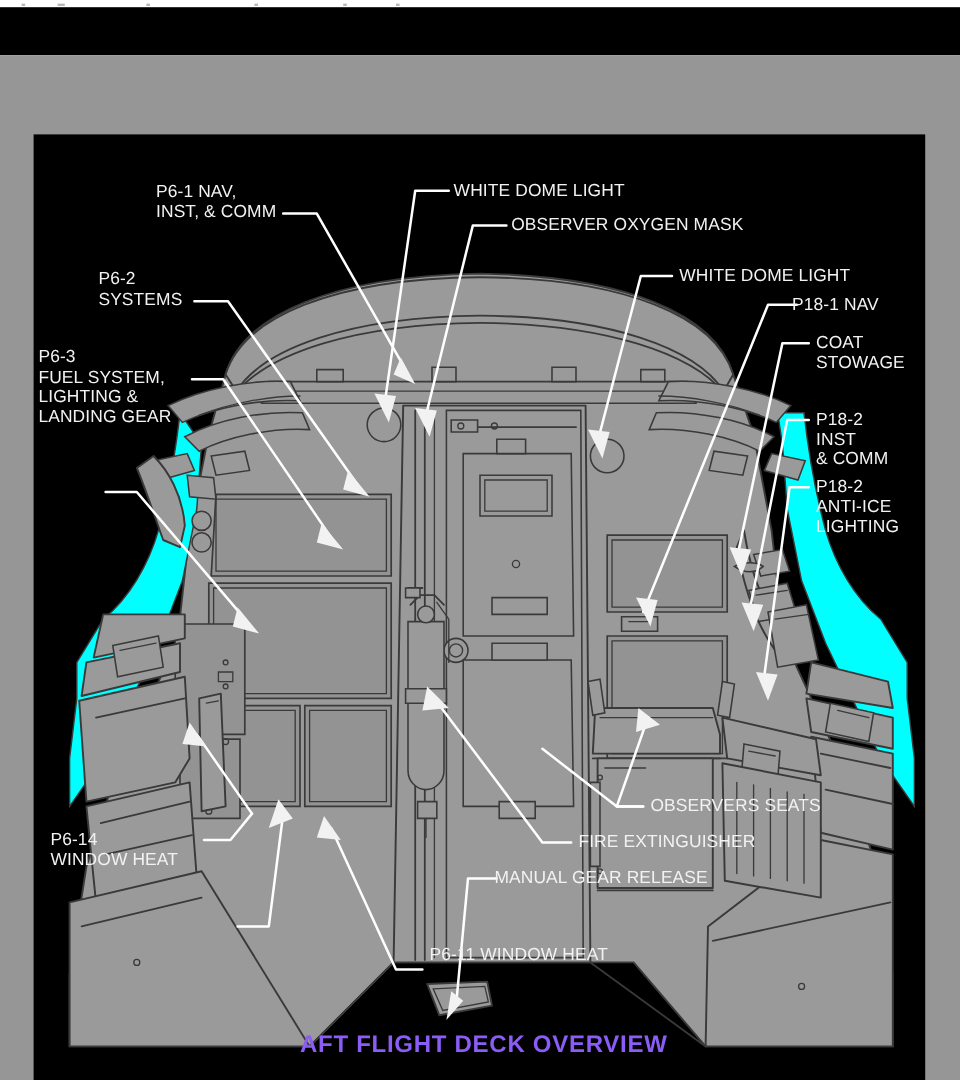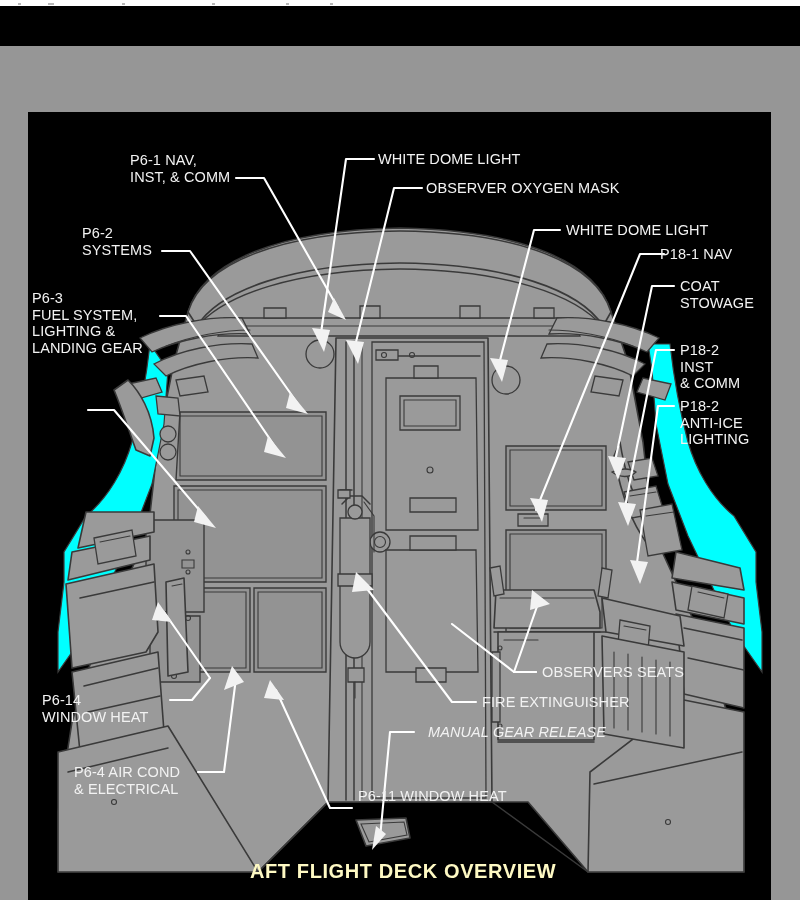--- a/index.html
+++ b/index.html
@@ -23,21 +23,21 @@
   .panel{position:absolute;left:28px;top:66px;width:743px;height:806px;
          background:#000000;overflow:hidden;}
 
   .stage{position:absolute;left:0;top:0;width:743px;height:806px;}
   .stage svg{display:block;width:743px;height:806px;}
 
   
   .lbl{position:absolute;color:#f2f2f2;font-size:14.5px;line-height:16.5px;
        letter-spacing:0.1px;white-space:pre;}
 
-  .title{position:absolute;color:#fef9c3;font-size:20px;font-weight:bold;
+  .title{position:absolute;color:#8b5cf6;font-size:20px;font-weight:bold;
          letter-spacing:0.6px;white-space:nowrap;}
 </style>
 </head>
 <body>
 
 <div id="root">
 
   <div class="top-strip">
     <span class="mk" style="left:18px;"></span>
     <span class="mk" style="left:48px;width:6px;"></span>
@@ -342,27 +342,25 @@
 &amp; COMM</div>
 
       <div class="lbl" style="left:652px;top:286px;">P18-2
 ANTI-ICE
 LIGHTING</div>
 
       <div class="lbl" style="left:514px;top:552px;text-align:right;">OBSERVERS SEATS</div>
 
       <div class="lbl" style="left:454px;top:582px;">FIRE EXTINGUISHER</div>
 
-      <div class="lbl" style="left:400px;top:612px;font-style:italic;">MANUAL GEAR RELEASE</div>
+      <div class="lbl" style="left:384px;top:612px;">MANUAL GEAR RELEASE</div>
 
       <div class="lbl" style="left:330px;top:676px;">P6-11 WINDOW HEAT</div>
 
       <div class="lbl" style="left:14px;top:580px;">P6-14
 WINDOW HEAT</div>
 
-      <div class="lbl" style="left:46px;top:652px;">P6-4 AIR COND
-&amp; ELECTRICAL</div>
 
       <div class="title" style="left:222px;top:748px;">AFT FLIGHT DECK OVERVIEW</div>
 
     </div>
   </div>
 </div>
 
 </body></html>

